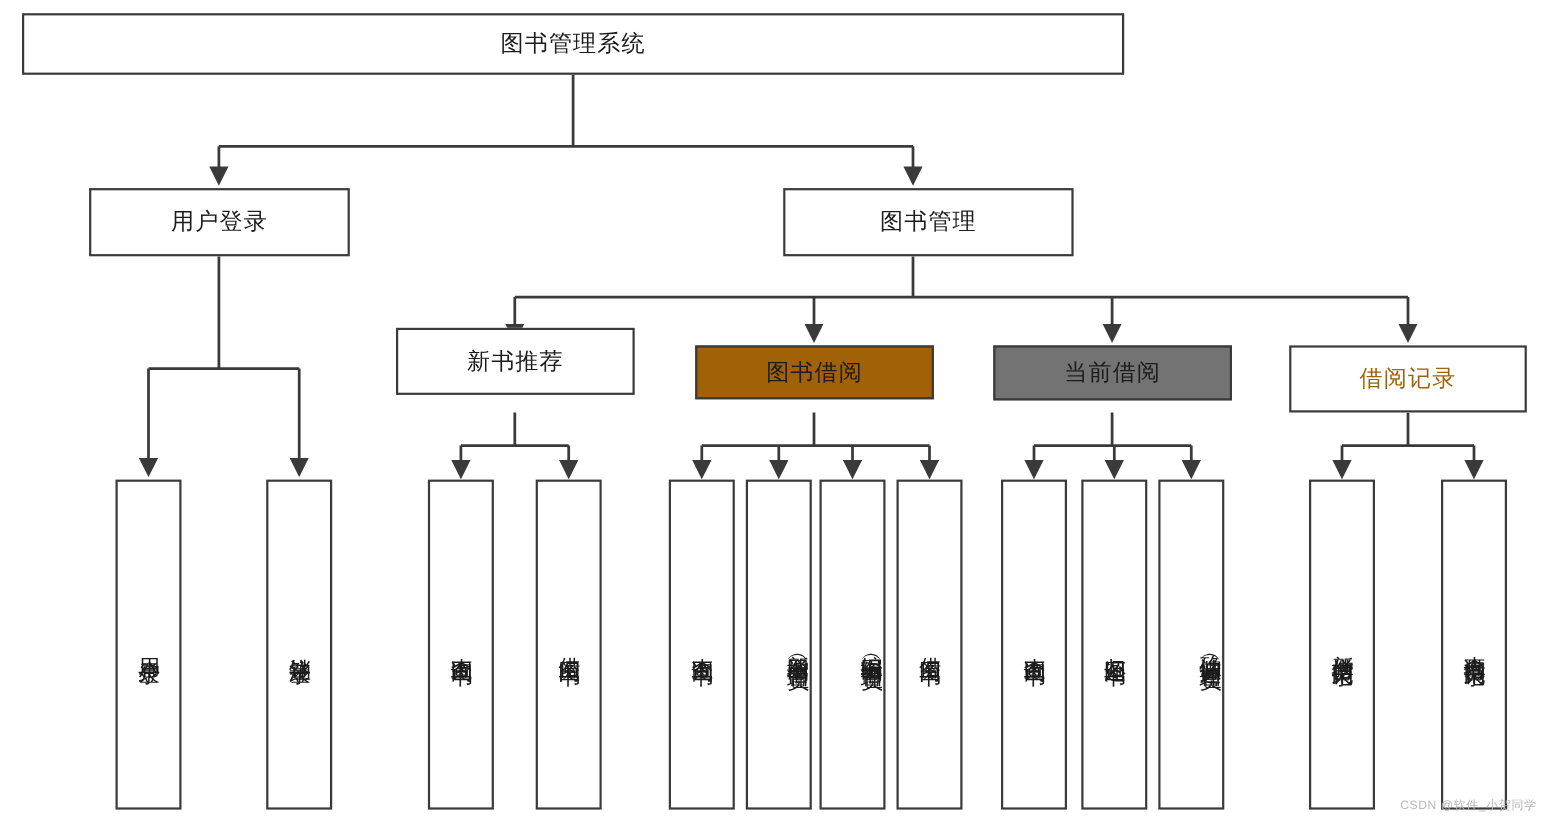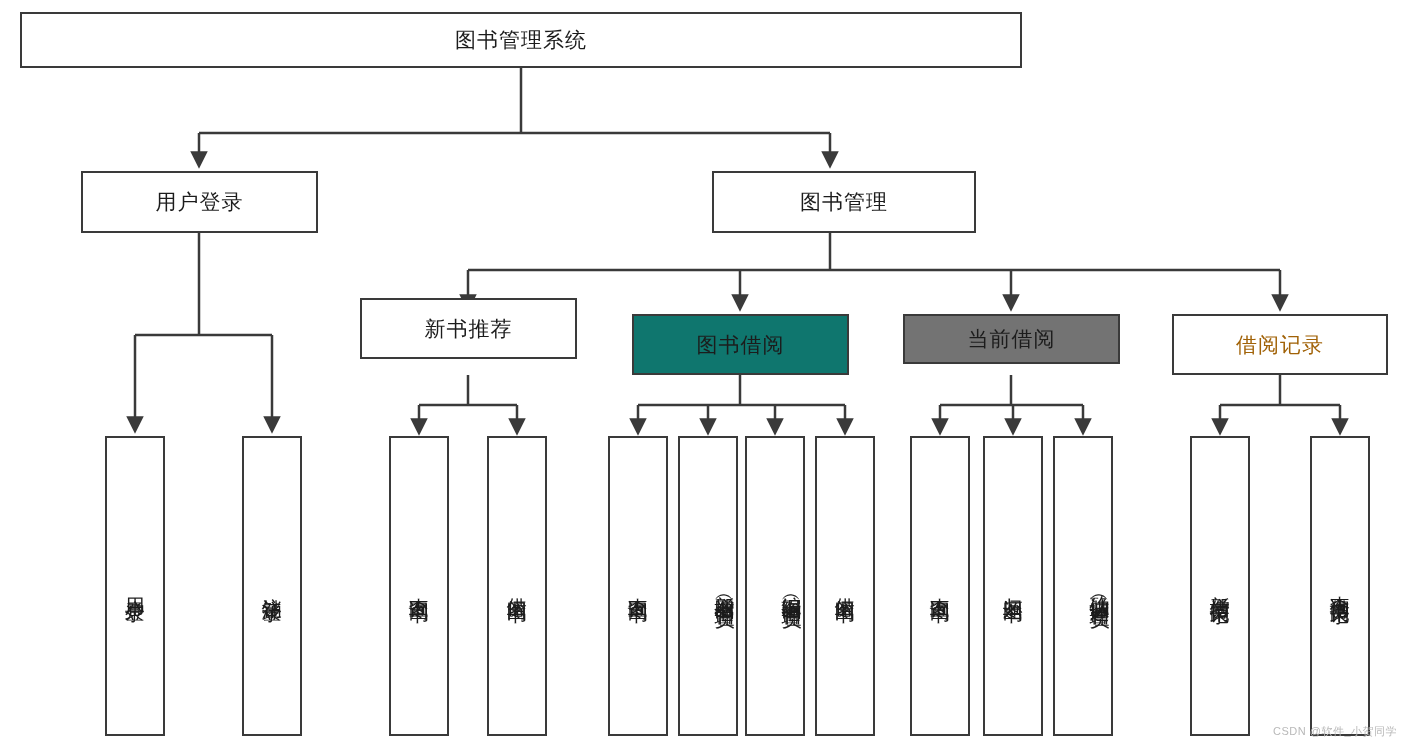--- a/index.html
+++ b/index.html
@@ -120,21 +120,21 @@
       <path d="M 1340 405 L 1340 427" marker-end="url(#arrow)"></path>
     </g>
   </svg>
 
   <div class="node horiz" style="left: 20px; top: 12px; width: 1002px; height: 56px; border-color: rgb(58, 58, 58); background: rgb(255, 255, 255); color: rgb(28, 28, 28);">图书管理系统</div>
 
   <div class="node horiz" style="left: 81px; top: 171px; width: 237px; height: 62px; border-color: rgb(58, 58, 58); background: rgb(255, 255, 255); color: rgb(28, 28, 28);">用户登录</div>
   <div class="node horiz" style="left: 712px; top: 171px; width: 264px; height: 62px; border-color: rgb(58, 58, 58); background: rgb(255, 255, 255); color: rgb(28, 28, 28);">图书管理</div>
 
   <div class="node horiz" style="left: 360px; top: 298px; width: 217px; height: 61px; border-color: rgb(58, 58, 58); background: rgb(255, 255, 255); color: rgb(28, 28, 28);">新书推荐</div>
-  <div class="node horiz" style="left: 632px; top: 314px; width: 217px; height: 61px; border-color: rgb(58, 58, 58); background: #0f766e; color: rgb(28, 28, 28);">图书借阅</div>
+  <div class="node horiz" style="left: 632px; top: 314px; width: 217px; height: 49px; border-color: rgb(58, 58, 58); background: #a16207; color: rgb(28, 28, 28);">图书借阅</div>
   <div class="node horiz" style="left: 903px; top: 314px; width: 217px; height: 50px; border-color: rgb(58, 58, 58); background: #737373; color: rgb(28, 28, 28);">当前借阅</div>
   <div class="node horiz" style="left: 1172px; top: 314px; width: 216px; height: 61px; border-color: rgb(58, 58, 58); background: rgb(255, 255, 255); color: #a16207;">借阅记录</div>
 
   <div class="node vert centered" style="left: 105px; top: 436px; width: 60px; height: 300px; border-color: rgb(58, 58, 58); background: rgb(255, 255, 255); color: rgb(28, 28, 28);">用户登录</div>
   <div class="node vert centered" style="left: 242px; top: 436px; width: 60px; height: 300px; border-color: rgb(58, 58, 58); background: rgb(255, 255, 255); color: rgb(28, 28, 28);">注销登录</div>
   <div class="node vert centered" style="left: 389px; top: 436px; width: 60px; height: 300px; border-color: rgb(58, 58, 58); background: rgb(255, 255, 255); color: rgb(28, 28, 28);">查询图书</div>
   <div class="node vert centered" style="left: 487px; top: 436px; width: 60px; height: 300px; border-color: rgb(58, 58, 58); background: rgb(255, 255, 255); color: rgb(28, 28, 28);">借阅图书</div>
   <div class="node vert centered" style="left: 608px; top: 436px; width: 60px; height: 300px; border-color: rgb(58, 58, 58); background: rgb(255, 255, 255); color: rgb(28, 28, 28);">查询图书</div>
   <div class="node vert" style="left: 678px; top: 436px; width: 60px; height: 300px; border-color: rgb(58, 58, 58); background: rgb(255, 255, 255); color: rgb(28, 28, 28);">新增图书（管理员）</div>
   <div class="node vert" style="left: 745px; top: 436px; width: 60px; height: 300px; border-color: rgb(58, 58, 58); background: rgb(255, 255, 255); color: rgb(28, 28, 28);">编辑图书（管理员）</div>

